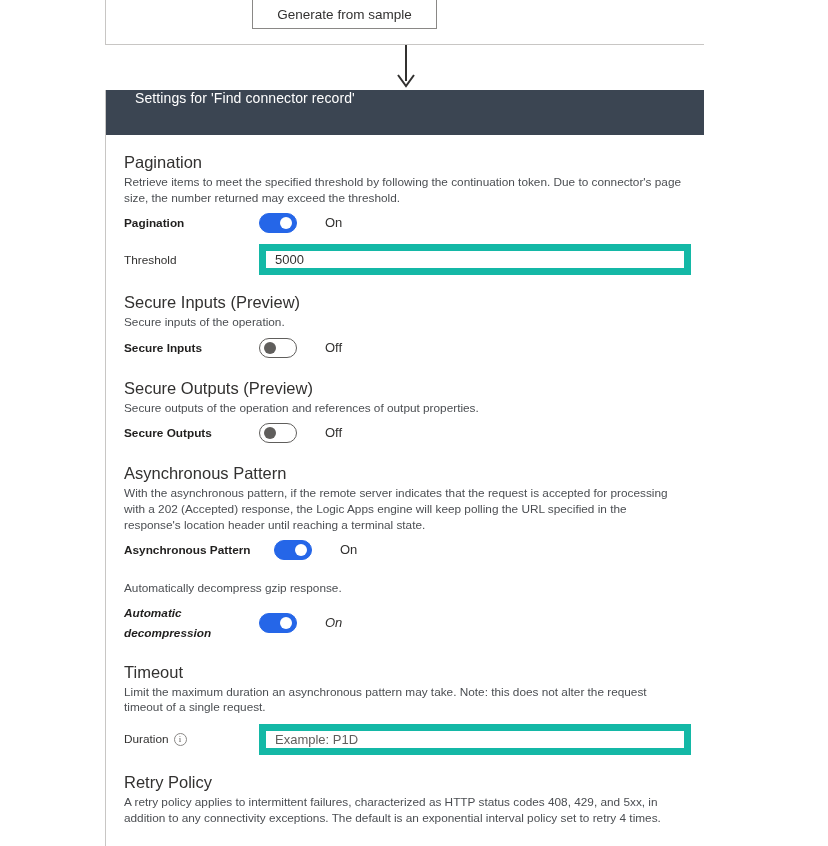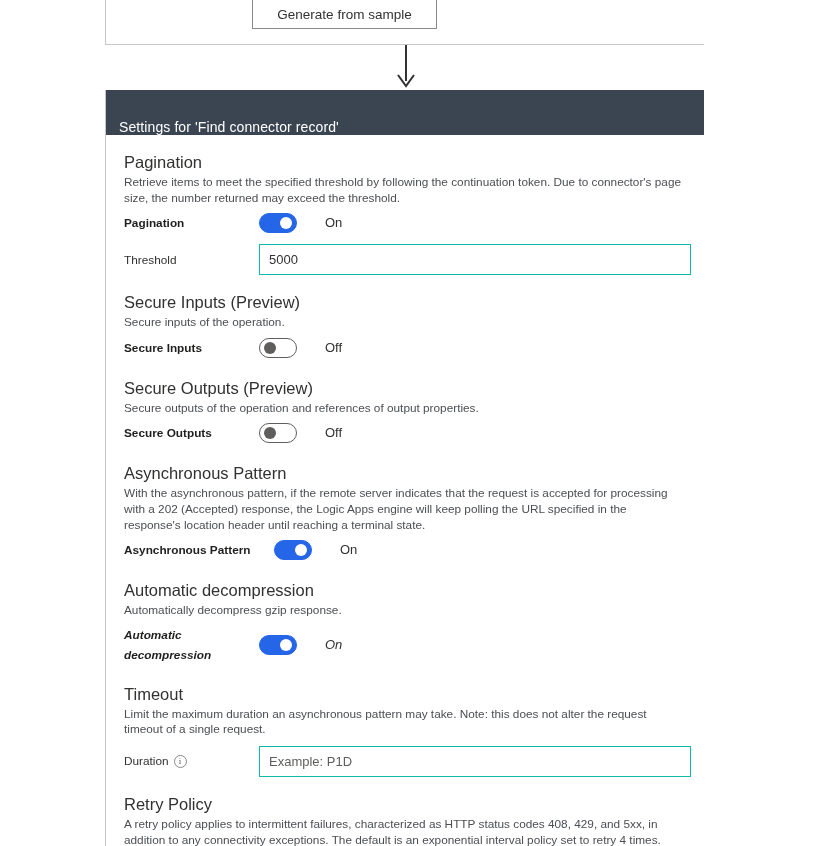--- a/index.html
+++ b/index.html
@@ -67,21 +67,22 @@
     border-top: none;
   }
   .card-header {
     position: absolute;
     left: 0;
     top: 0;
     width: 603px;
     height: 45px;
     background: #3b4552;
     display: flex;
-    align-items: flex-end;
+    align-items: flex-start;
+    padding-left: 16px;
   }
   .card-header-title {
     color: #ffffff;
     font-size: 14px;
     padding-left: 13px;
     font-family: "Liberation Sans", sans-serif;
     letter-spacing: 0.1px;
   }
 
   .card-body {
@@ -185,21 +186,21 @@
     font-size: 9px;
     align-items: center;
     justify-content: center;
     font-family: "Liberation Serif", serif;
     line-height: 1;
     cursor: pointer;
   }
   .text-input {
     width: 433px;
     height: 31px;
-    border: 1px solid #14b8a6;
+    border: 7px solid #14b8a6;
     background: #ffffff;
     font-size: 13px;
     color: #323130;
     padding: 0 9px;
     font-family: "Liberation Sans", sans-serif;
     outline: none;
   }
   .text-input::placeholder { color: #605e5c; }
   .sp-16 { height: 16px; }
 </style>
@@ -283,21 +284,20 @@
           <span class="toggle on">
               <span class="knob"></span>
             </span>
           <span class="toggle-state">On</span>
         </div>
       </div>
 
       <div class="sp-16"></div>
 
       <div class="section">
-        <div class="sec-title">Automatic decompression</div>
         <div class="sec-desc">Automatically decompress gzip response.</div>
         <div class="field-row" style="min-height:44px;font-style:italic;">
           <span class="field-label two-line">
             <span>Automatic</span><br>
             <span>decompression</span>
           </span>
           <span class="toggle on">
               <span class="knob"></span>
             </span>
           <span class="toggle-state">On</span>

